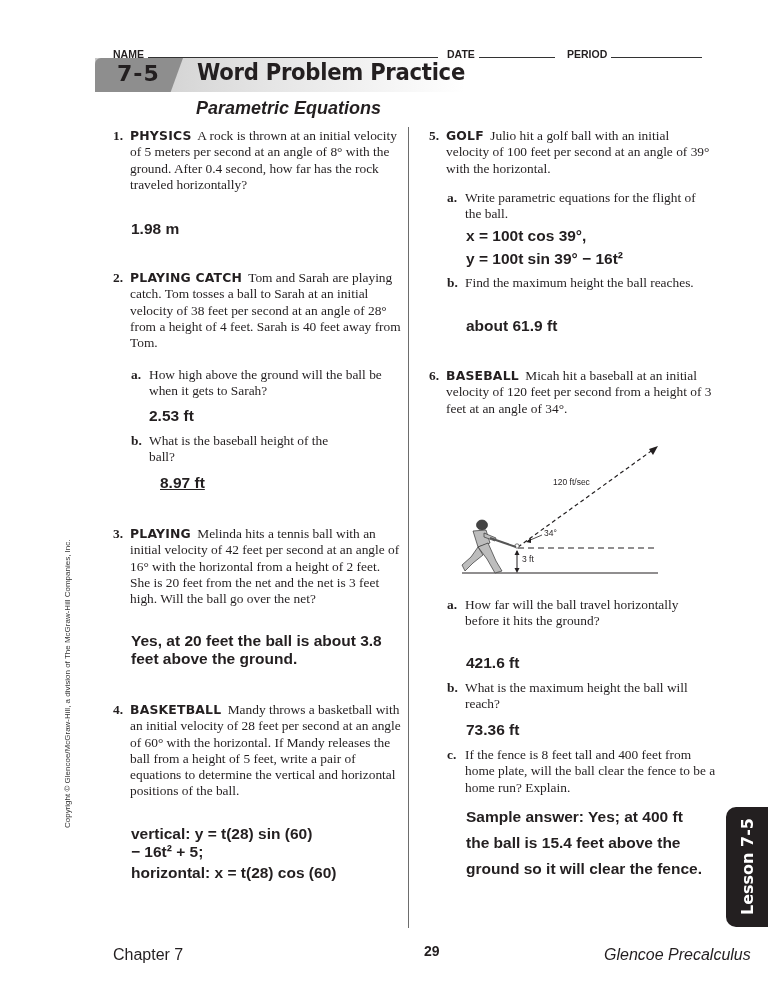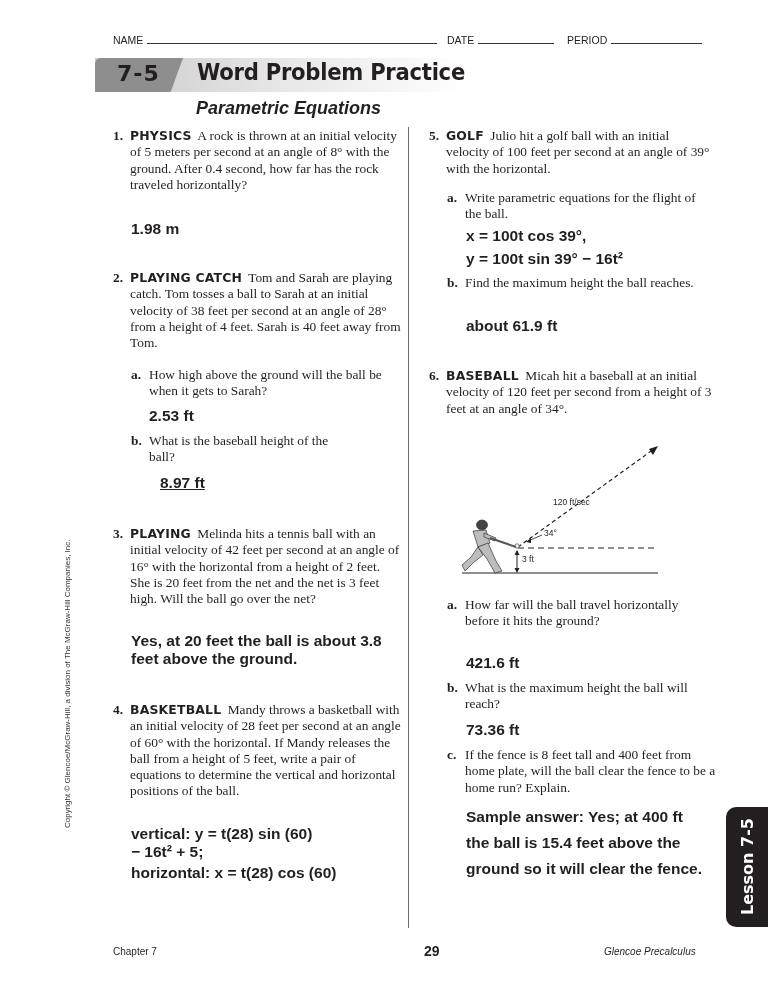--- a/index.html
+++ b/index.html
@@ -1,19 +1,19 @@
 <!DOCTYPE html>
 <html><head>
 <meta charset="utf-8">
 <style>
   html, body { margin: 0; padding: 0; background: #ffffff; }
   body { width: 768px; height: 994px; position: relative; overflow: hidden; color: #231f20; }
 
   
-  .hdr-row { position: absolute; top: 34px; font-family: "Liberation Sans", sans-serif; font-size: 10.5px; color: #231f20; }
+  .hdr-row { position: absolute; top: 48px; font-family: "Liberation Sans", sans-serif; font-size: 10.5px; color: #231f20; font-weight: bold; }
   .hdr-line { display: inline-block; border-bottom: 1px solid #333; vertical-align: baseline; height: 9px; margin-left: 4px; }
 
   
   .banner { position: absolute; left: 95px; top: 58px; width: 370px; height: 34px; }
   .banner-bg { position: absolute; left: 0; top: 0; width: 100%; height: 34px;
     background: linear-gradient(to right, #c8c8c8 0%, #e4e4e4 45%, #ffffff 100%); }
   .banner-tab { position: absolute; left: 0; top: 0; width: 88px; height: 34px; background: #8e8e8e;
     border-radius: 6px 0 0 0; clip-path: polygon(0 0, 100% 0, 86% 100%, 0 100%); }
   .banner-num { position: absolute; left: 22px; top: 3px; font-family: "DejaVu Sans", sans-serif; font-weight: bold;
     font-size: 22px; color: #231f20; letter-spacing: 1px; }
@@ -38,21 +38,21 @@
   
   .copyright { position: absolute; left: 63px; top: 828px; transform-origin: left top; transform: rotate(-90deg);
     font-family: "Liberation Sans", sans-serif; font-size: 8px; color: #333; white-space: nowrap; width: 300px; }
 
   
   .lesson-tab { position: absolute; left: 726px; top: 807px; width: 44px; height: 120px; background: #231f20; border-radius: 10px 0 0 10px; }
   .lesson-text { position: absolute; left: 12px; top: 108px; transform-origin: left top; transform: rotate(-90deg);
     font-family: "DejaVu Sans", sans-serif; font-weight: bold; font-size: 16px; color: #ffffff; white-space: nowrap; }
 
   
-  .footer { position: absolute; top: 946px; font-family: "Liberation Sans", sans-serif; font-size: 10px; color: #231f20; }
+  .footer { position: absolute; top: 946px; font-family: "Liberation Sans", sans-serif; font-size: 16px; color: #231f20; }
   .footer-page { font-weight: bold; font-size: 14px; top: 943px; }
   .footer-book { font-style: italic; }
 
   .diagram { position: absolute; left: 440px; top: 425px; width: 270px; height: 155px; }
   .diagram-label { position: absolute; font-family: "Liberation Sans", sans-serif; font-size: 8.5px; color: #231f20; }
 </style>
 </head>
 <body>
 
 <div class="hdr-row" style="left:113px;">
@@ -152,21 +152,21 @@
 
     <g fill="#bdbdbd" stroke="#333" stroke-width="0.7">
       <ellipse cx="42" cy="100" rx="5.5" ry="5" fill="#444"></ellipse>
       <path d="M33 106 L46 105 L50 118 L38 122 Z"></path>
       <path d="M38 122 L48 118 L56 136 L62 146 L55 148 L47 134 Z"></path>
       <path d="M38 122 L43 130 L33 138 L25 146 L22 140 L31 132 Z"></path>
       <path d="M44 108 L56 113 L55 116 L44 112 Z"></path>
       <line x1="50" y1="113" x2="76" y2="122" stroke="#555" stroke-width="2"></line>
     </g>
   </svg>
-  <div class="diagram-label" style="left:113px; top:52px;margin-top:20px;">120 ft/sec</div>
+  <div class="diagram-label" style="left:113px; top:52px;">120 ft/sec</div>
   <div class="diagram-label" style="left:104px; top:103px;">34°</div>
   <div class="diagram-label" style="left:82px; top:129px;">3 ft</div>
 </div>
 
 <div class="sub" style="left:447px; top:597px; width:260px;">
   <span class="letter">a.</span>
   <div class="body">How far will the ball travel horizontally before it hits the ground?</div>
 </div>
 <div class="ans" style="left:466px; top:654px;">421.6 ft</div>
 <div class="sub" style="left:447px; top:680px; width:260px;">

